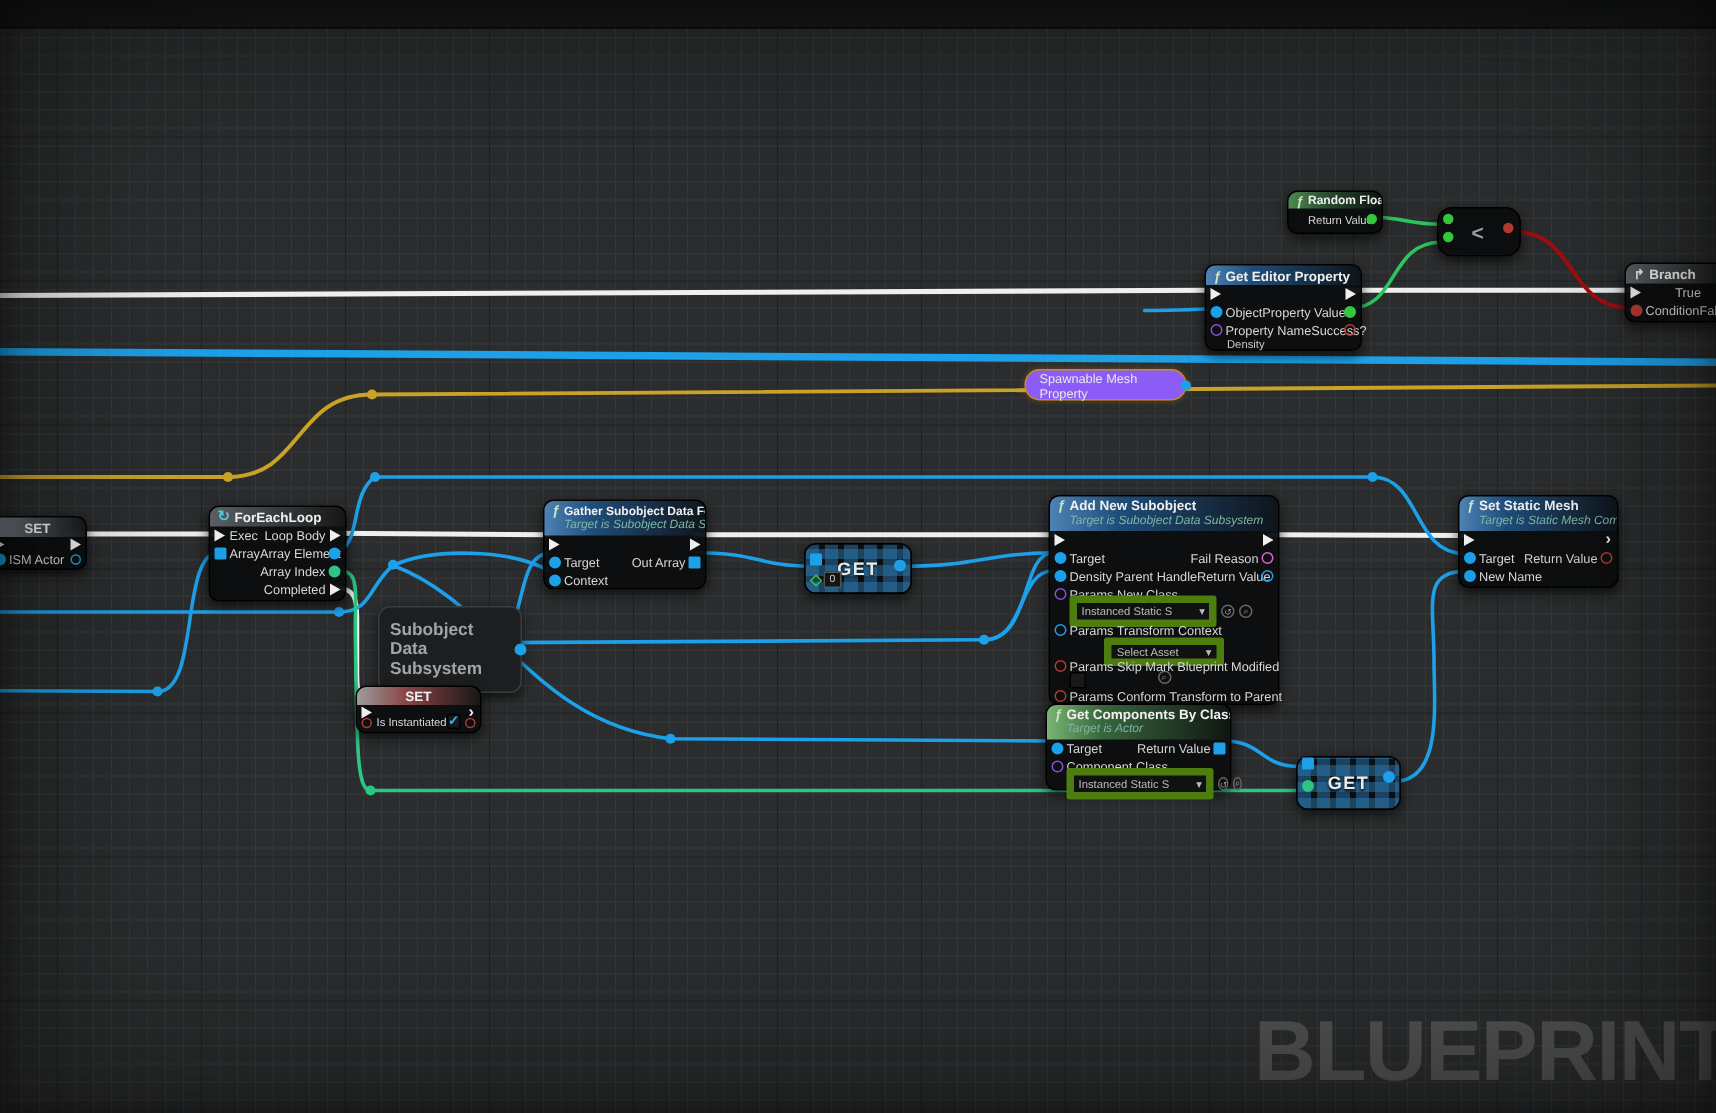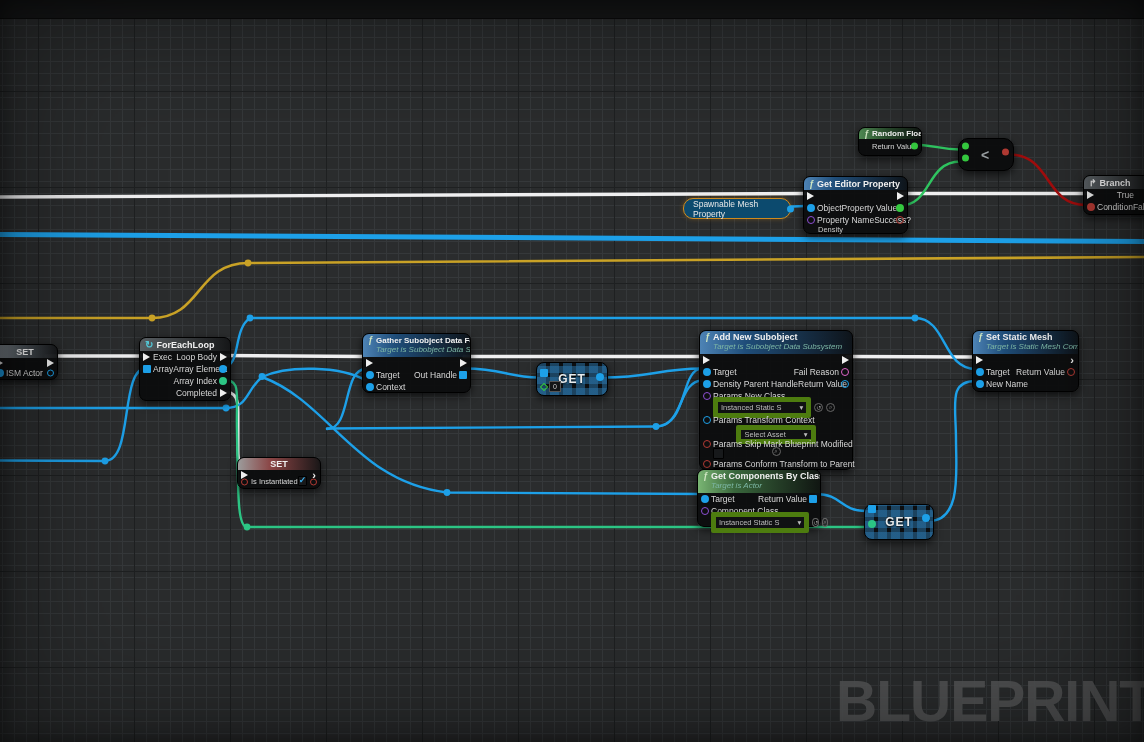--- a/index.html
+++ b/index.html
@@ -79,22 +79,22 @@
       repeating-linear-gradient(90deg,rgba(43,120,175,.5) 0 9px,transparent 9px 13px),
       repeating-linear-gradient(0deg,rgba(43,120,175,.5) 0 7px,transparent 7px 11px);
     box-shadow:0 3px 8px rgba(0,0,0,.65);}
   .getlbl{position:absolute;left:50%;top:50%;transform:translate(-50%,-50%);
     font-weight:bold;font-size:12px;color:#e8ebec;text-shadow:0 1px 2px #000;letter-spacing:1px;}
   .diamond{display:inline-block;width:6px;height:6px;border:1.5px solid #35c83f;transform:rotate(45deg);box-sizing:border-box;}
   .idxbox{display:inline-block;min-width:8px;height:9px;border:1px solid #555;background:#131517;
     color:#ccc;font-size:7px;text-align:center;line-height:9px;padding:0 1px;}
 
   .pill{position:absolute;display:flex;align-items:center;}
-  #spawnable{border:1.5px solid #cf8a1e;border-radius:10px;background:#0c4a6e;
-    padding:0 9px;font-size:8.5px;color:#e8e8e8;box-shadow:0 0 5px rgba(207,138,30,.35);}
+  #spawnable{border:1.5px solid #cf8a1e;border-radius:10px;background:#8b5cf6;
+    padding:0 9px;font-size:8.5px;color:#e8e8e8;box-shadow:0 0 5px rgba(207,138,30,.35);margin-top:48px;}
   #subsystem{background:#1c1e1f;border:1px solid #3a3d3f;border-radius:8px;
     box-shadow:0 3px 8px rgba(0,0,0,.6);padding:2px 7px;
     font-size:11.5px;font-weight:bold;color:#a2a5a7;line-height:13px;}
   .outpin{position:absolute;right:-4px;top:50%;transform:translateY(-50%);
     width:8px;height:8px;border-radius:50%;background:#1da0e8;border:2px solid #1da0e8;box-sizing:border-box;}
   .lessop{position:absolute;left:22px;top:50%;transform:translateY(-50%);
     color:#9aa0a3;font-size:14px;font-weight:bold;}
   .valtxt{font-size:7.5px;color:#c8c8c8;padding-left:14px;}
 </style>
 </head>
@@ -202,21 +202,21 @@
         </div>
       <div class="sub" style="padding-left:8px;">Target is Subobject Data Subsystem</div>
     </div>
     <div class="row">
       <span class="xin"></span>
       <span class="xout"></span>
     </div>
     <div class="row">
       <span class="pin pl c-blue"></span>
       <span class="l">Target</span>
-      <span class="r">Out Handle</span>
+      <span class="r">Out Array</span>
       <span class="pin sq pr c-blue"></span>
     </div>
     <div class="row">
       <span class="pin pl c-blue"></span>
       <span class="l">Context</span>
     </div>
   </div>
 
   <div class="getnode" style="left:536px;top:362px;width:70px;height:32px;">
     <span class="getlbl">GET</span>
@@ -284,20 +284,24 @@
     </div>
     <div class="row" style="height:11px;">
       <span class="pin pl c-red hollow"></span>
       <span class="l">Params Conform Transform to Parent</span>
     </div>
     <div class="row" style="height:9px;justify-content:flex-start;">
       <span class="cb checked"></span>
     </div>
   </div>
 
+  <div id="subsystem" class="pill" style="left:252px;top:404px;width:80px;height:52px;">
+    <span>Subobject Data Subsystem</span>
+    <span class="outpin"></span>
+  </div>
 
   <div class="node" style="left:237px;top:457px;width:82px;height:30px;">
     <div class="hdr hdr-setred" style="height:12px;">
       <span>SET</span>
     </div>
     <div class="row" style="height:16px;">
       <span class="xin" style="top:30%;"></span>
       <span class="chev" style="top:30%;">›</span>
       <span class="pin pl c-red hollow" style="top:72%;width:7px;height:7px;"></span>
       <span class="l" style="margin-top:6px;font-size:7.5px;">Is Instantiated</span>

